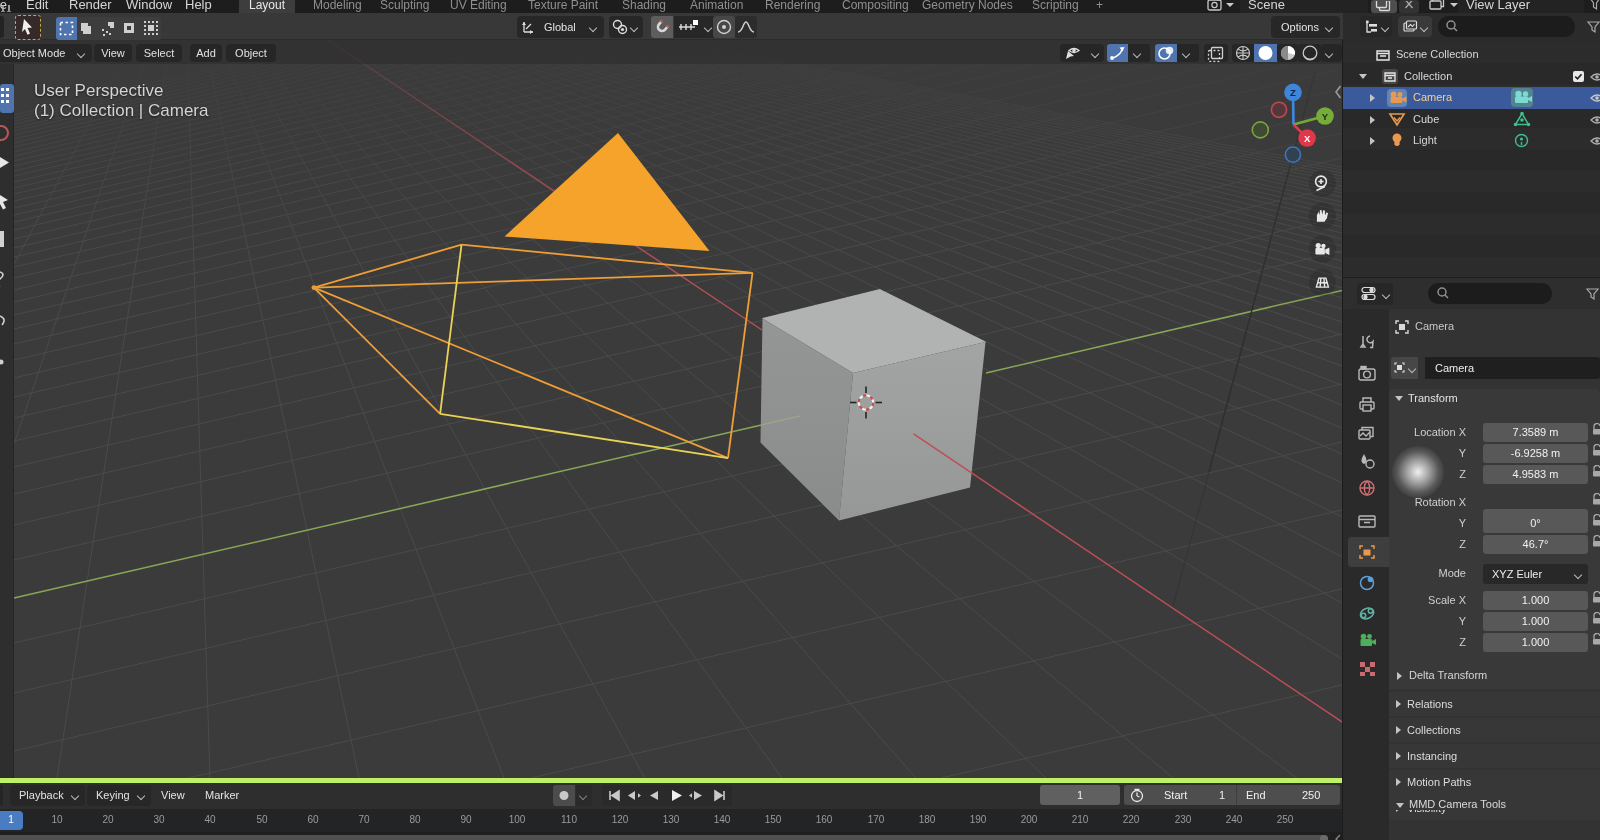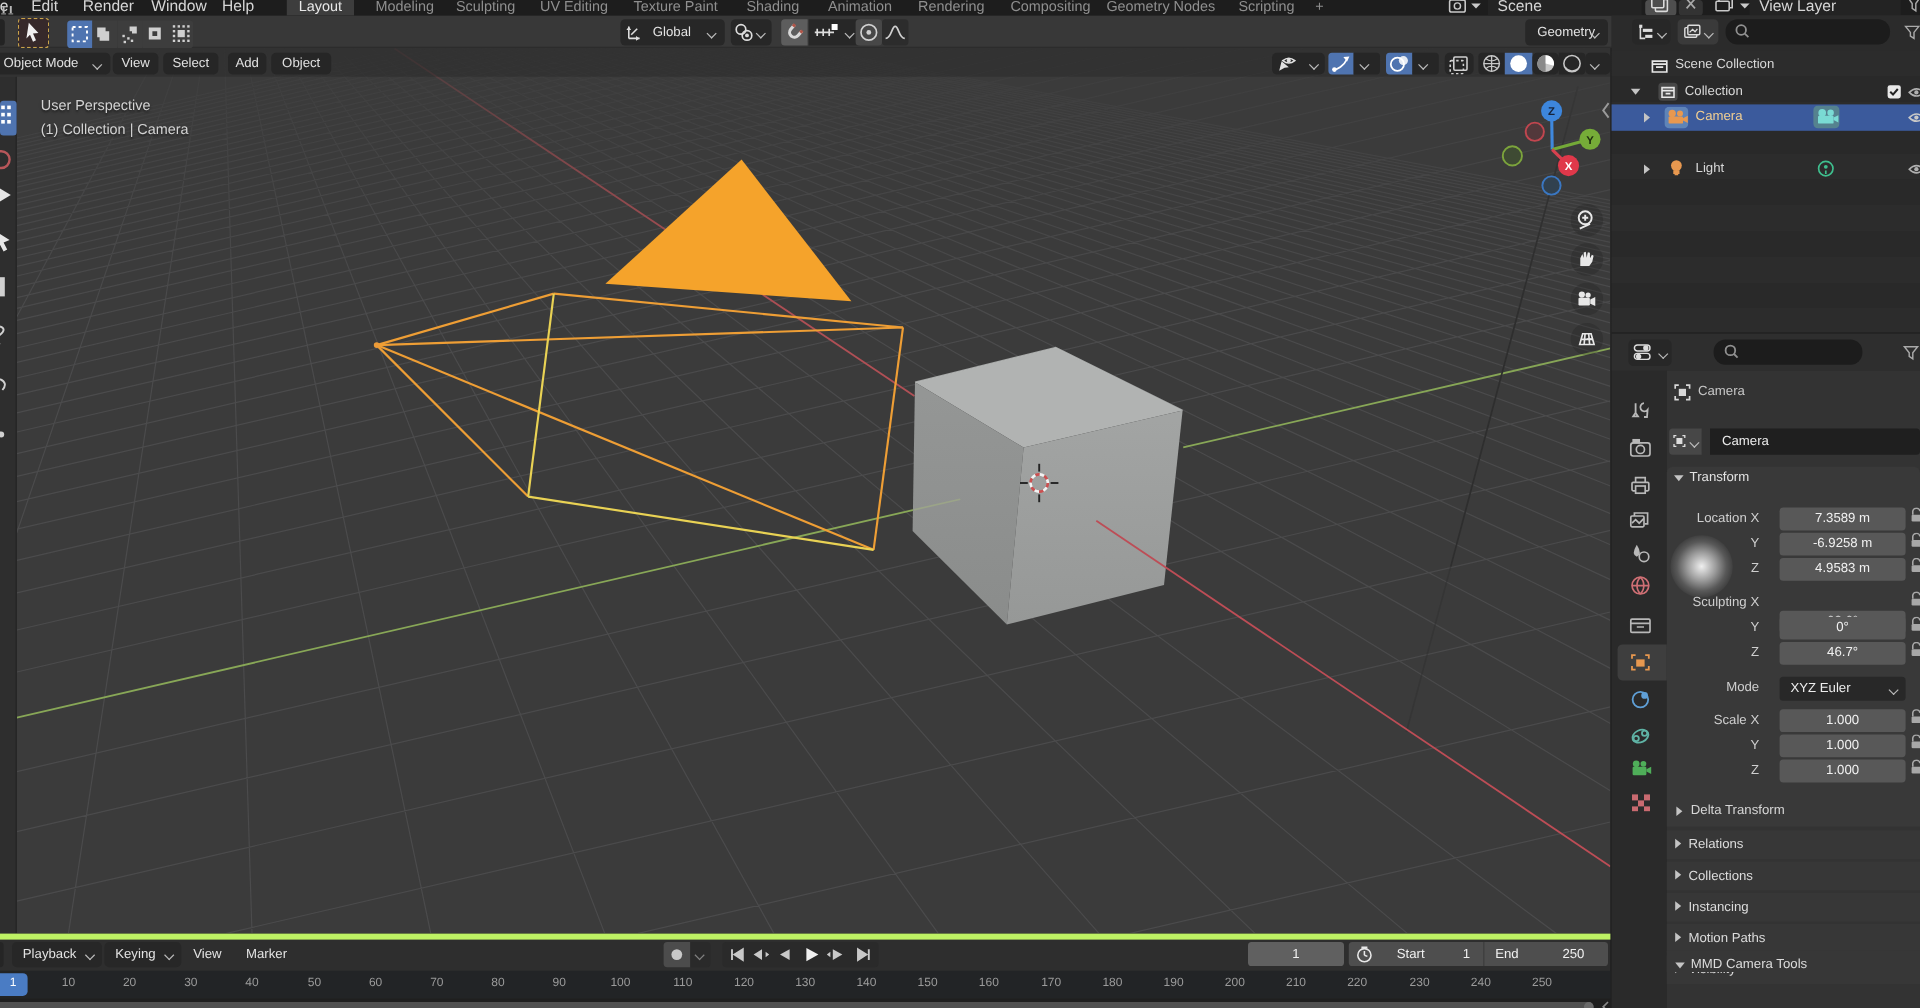--- a/index.html
+++ b/index.html
@@ -12,21 +12,21 @@
 
 #row2{position:absolute;left:0;top:13px;width:1600px;height:27px;background:#383838;border-bottom:1px solid #2c2c2c}
 .pill{position:absolute;background:#272727;border-radius:4px;color:#e3e3e3;font-size:11px}
 .chev{display:inline-block;width:7px;height:7px;position:relative}
 .chev:before{content:"";position:absolute;left:0;top:1px;width:5px;height:5px;border-right:1.4px solid #bbb;border-bottom:1.4px solid #bbb;transform:rotate(45deg)}
 
 #vp{position:absolute;left:0;top:40px;width:1342px;height:738px;background:#3b3b3b;overflow:hidden}
 #vphead{position:absolute;left:0;top:4px;width:1342px;height:20px}
 .hpill{position:absolute;background:#262626;border-radius:4px;color:#e0e0e0;font-size:11px;height:18px;line-height:18px;text-align:center}
 #lstrip{position:absolute;left:0;top:24px;width:14px;height:714px;background:#2e2e2e;border-right:1px solid #252525}
-.ovtext{position:absolute;color:#d4d4d4;font-size:12px;text-shadow:0 1px 2px rgba(0,0,0,.55)}
+.ovtext{position:absolute;color:#d4d4d4;font-size:17px;text-shadow:0 1px 2px rgba(0,0,0,.55)}
 
 #tl{position:absolute;left:0;top:778px;width:1342px;height:62px;background:#2e2e2e;border-top:5px solid #bef264}
 #tlruler{position:absolute;left:0;top:26px;width:1342px;height:23px;background:#222426}
 #tlruler .num{position:absolute;top:5px;font-size:10px;color:#9b9b9b;transform:translateX(-50%)}
 #tlbottom{position:absolute;left:0;top:49px;width:1342px;height:13px;background:#1f1f1f}
 
 #rpanel{position:absolute;left:1343px;top:13px;width:257px;height:827px;background:#2b2b2b}
 .orow{position:absolute;left:0;width:257px;height:22px;font-size:11px;color:#d8d8d8}
 .prow{position:absolute;font-size:11px;color:#d0d0d0;white-space:nowrap}
 .field{position:absolute;background:#585858;border-radius:3px;color:#f1f1f1;font-size:11px;text-align:center;height:19px;line-height:19px}
@@ -189,21 +189,21 @@
         </svg>
   </div>
   <div class="abs" style="left:735px;top:3px;width:22px;height:22px;background:#2c2c2c;border-radius:3px">
     <svg width="22" height="22">
           <path d="M3,16 C8,16 8,6 11,6 C14,6 14,16 19,16" fill="none" stroke="#cfcfcf" stroke-width="1.5"></path>
         </svg>
   </div>
   <span class="chev" style="position:absolute;left:759px;top:24px;opacity:.5"></span>
 
   <div class="pill" style="left:1271px;top:3px;width:69px;height:22px;line-height:22px">
-        <span style="position:absolute;left:10px">Geometry</span>
+        <span style="position:absolute;left:10px">Options</span>
         <span class="chev" style="position:absolute;right:7px;top:8px"></span>
       </div>
 </div>
 
 <div id="vp">
   <svg id="vpsvg" width="1342" height="738" viewBox="0 40 1342 738" style="position:absolute;left:0;top:0">
 <defs>
 <linearGradient id="fade" x1="0" y1="40" x2="0" y2="778" gradientUnits="userSpaceOnUse">
   <stop offset="0" stop-color="#fff" stop-opacity="0.12"></stop>
   <stop offset="0.05" stop-color="#fff" stop-opacity="0.3"></stop>
@@ -576,20 +576,39 @@
             <circle cx="14.5" cy="6" r="2.7"></circle>
             <rect x="4" y="8.5" width="13" height="6.5" rx="1"></rect>
             <path d="M17,10 l4,-2 v6 l-4,-2 z"></path>
           </g>
         </svg>
     <svg width="14" height="10" style="position:absolute;left:247px;top:6px">
           <path d="M1,5 Q7,-1 13,5 Q7,11 1,5 Z" fill="none" stroke="#c8c8c8" stroke-width="1.3"></path>
           <circle cx="7" cy="5" r="1.8" fill="#c8c8c8"></circle>
         </svg>
   </div>
+  <div class="orow" style="top:95.5px">
+    <span class="tri-r" style="position:absolute;left:27px;top:7px"></span>
+    <svg width="18" height="17" style="position:absolute;left:45px;top:2px">
+          <path d="M2,3 h14 L9,14 Z" fill="none" stroke="#e8984f" stroke-width="1.7"></path>
+          <path d="M6,6.5 l3,3.5 l3,-3.5" fill="none" stroke="#e8984f" stroke-width="1.4"></path>
+        </svg>
+    <span style="position:absolute;left:70px;top:4px">Cube</span>
+    <svg width="18" height="17" style="position:absolute;left:170px;top:2px">
+          <path d="M9,2.5 L15.5,13.5 L2.5,13.5 Z" fill="none" stroke="#3fbf8e" stroke-width="1.5"></path>
+          <circle cx="9" cy="2.5" r="1.8" fill="#3fbf8e"></circle>
+          <circle cx="15.5" cy="13.5" r="1.8" fill="#3fbf8e"></circle>
+          <circle cx="2.5" cy="13.5" r="1.8" fill="#3fbf8e"></circle>
+          <circle cx="9" cy="9" r="1.8" fill="#3fbf8e"></circle>
+        </svg>
+    <svg width="14" height="10" style="position:absolute;left:247px;top:6px">
+          <path d="M1,5 Q7,-1 13,5 Q7,11 1,5 Z" fill="none" stroke="#b0b0b0" stroke-width="1.3"></path>
+          <circle cx="7" cy="5" r="1.8" fill="#b0b0b0"></circle>
+        </svg>
+  </div>
   <div class="orow" style="top:117px">
     <span class="tri-r" style="position:absolute;left:27px;top:7px"></span>
     <svg width="16" height="17" style="position:absolute;left:46px;top:2px">
           <circle cx="8" cy="6" r="4.5" fill="#e8984f"></circle>
           <path d="M6,10.5 h4 v2 h-4 z M6.5,13.5 h3" stroke="#e8984f" stroke-width="1.2" fill="#e8984f"></path>
         </svg>
     <span style="position:absolute;left:70px;top:4px">Light</span>
     <svg width="17" height="17" style="position:absolute;left:170px;top:2px">
           <circle cx="8.5" cy="8.5" r="6" fill="none" stroke="#3fbf8e" stroke-width="1.4"></circle>
           <circle cx="8.5" cy="7" r="1.6" fill="#3fbf8e"></circle>
@@ -752,21 +771,21 @@
         </svg>
         <div class="prow" style="left:0;top:452px;width:123px;text-align:right">
           <span style="display:block;margin-top:3px;color:#cfcfcf">Z</span>
         </div>
         <div class="field" style="left:140px;top:452px;width:105px">4.9583 m</div>
         <svg width="10" height="12" style="position:absolute;left:249px;top:452px">
           <path d="M2,6 v-2 a3,3 0 0 1 6,-1" fill="none" stroke="#a8a8a8" stroke-width="1.3"></path>
           <rect x="1" y="6" width="8" height="5.6" rx="1" fill="#a8a8a8"></rect>
         </svg>
         <div class="prow" style="left:0;top:480px;width:123px;text-align:right">
-          <span style="display:block;margin-top:3px;color:#cfcfcf">Sculpting X</span>
+          <span style="display:block;margin-top:3px;color:#cfcfcf">Rotation X</span>
         </div>
         <div class="field" style="left:140px;top:496px;width:105px">63.6°</div>
         <svg width="10" height="12" style="position:absolute;left:249px;top:480px">
           <path d="M2,6 v-2 a3,3 0 0 1 6,-1" fill="none" stroke="#a8a8a8" stroke-width="1.3"></path>
           <rect x="1" y="6" width="8" height="5.6" rx="1" fill="#a8a8a8"></rect>
         </svg>
         <div class="prow" style="left:0;top:501px;width:123px;text-align:right">
           <span style="display:block;margin-top:3px;color:#cfcfcf">Y</span>
         </div>
         <div class="field" style="left:140px;top:501px;width:105px">0°</div>

